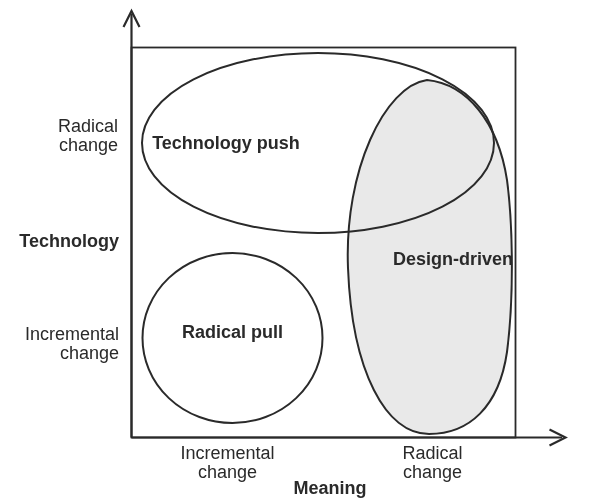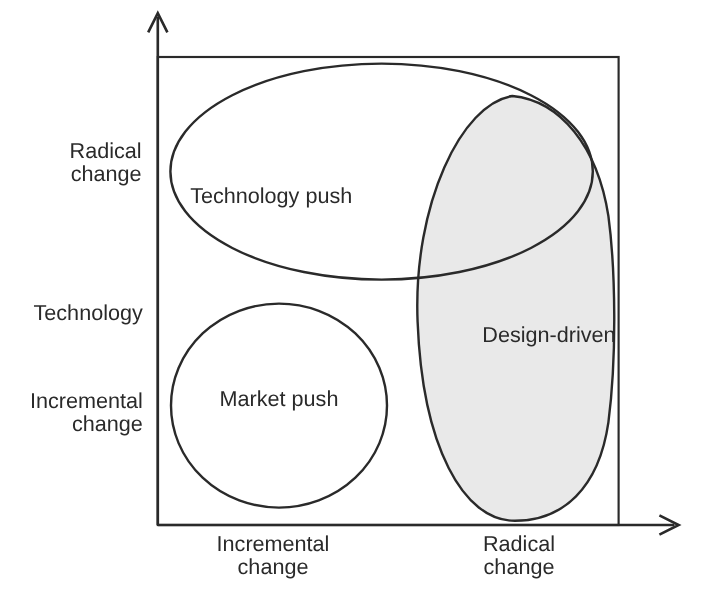--- a/index.html
+++ b/index.html
@@ -13,21 +13,21 @@
     overflow: hidden;
   }
   .stage svg { position: absolute; left: 0; top: 0; }
   .lbl {
     position: absolute;
     font-size: 18px;
     line-height: 19px;
     color: #2a2a2a;
     white-space: nowrap;
   }
-  .bold { font-weight: normal; margin-top: 20px; }
+  .bold { font-weight: bold; }
   .ta-right { text-align: right; }
   .ta-center { text-align: center; }
 </style>
 </head>
 <body>
 
 <div class="stage">
 
   <svg width="600" height="504" viewBox="0 0 600 504">
 
@@ -59,29 +59,30 @@
   <div class="lbl bold ta-right" style="top:232px; right:481px; width:120px;padding-left:12px;">Technology</div>
 
   <div class="lbl ta-right" style="top:325px; right:481px; width:110px;">
     <span>Incremental</span><br>
     <span>change</span>
   </div>
 
   <div class="lbl bold ta-center" style="top:134px; left:146px; width:160px;">Technology push</div>
 
   <div class="lbl ta-center" style="top:323px; left:152px; width:161px;">
-    <span class="bold">Market push</span><br>
+    <span class="bold">Radical pull</span><br>
   </div>
 
   <div class="lbl bold ta-center" style="top:250px; left:352px; width:161px;text-align:right;">Design-driven</div>
 
   <div class="lbl ta-center" style="top:444px; left:167px; width:121px;">
     <span>Incremental</span><br>
     <span>change</span>
   </div>
 
   <div class="lbl ta-center" style="top:444px; left:372px; width:121px;">
     <span>Radical</span><br>
     <span>change</span>
   </div>
 
+  <div class="lbl bold ta-center" style="top:479px; left:270px; width:120px;">Meaning</div>
 
 </div>
 
 </body></html>

